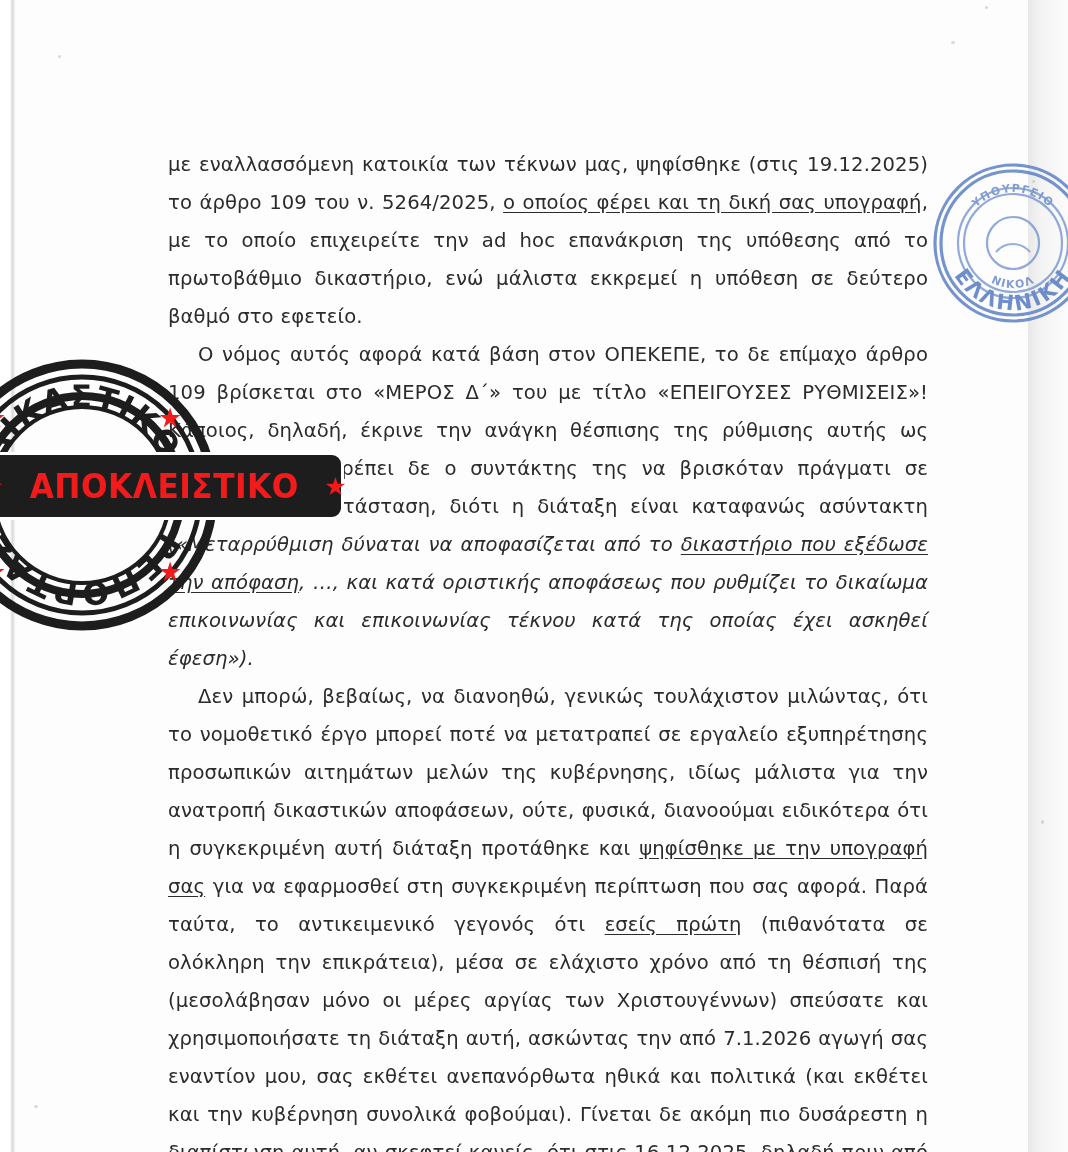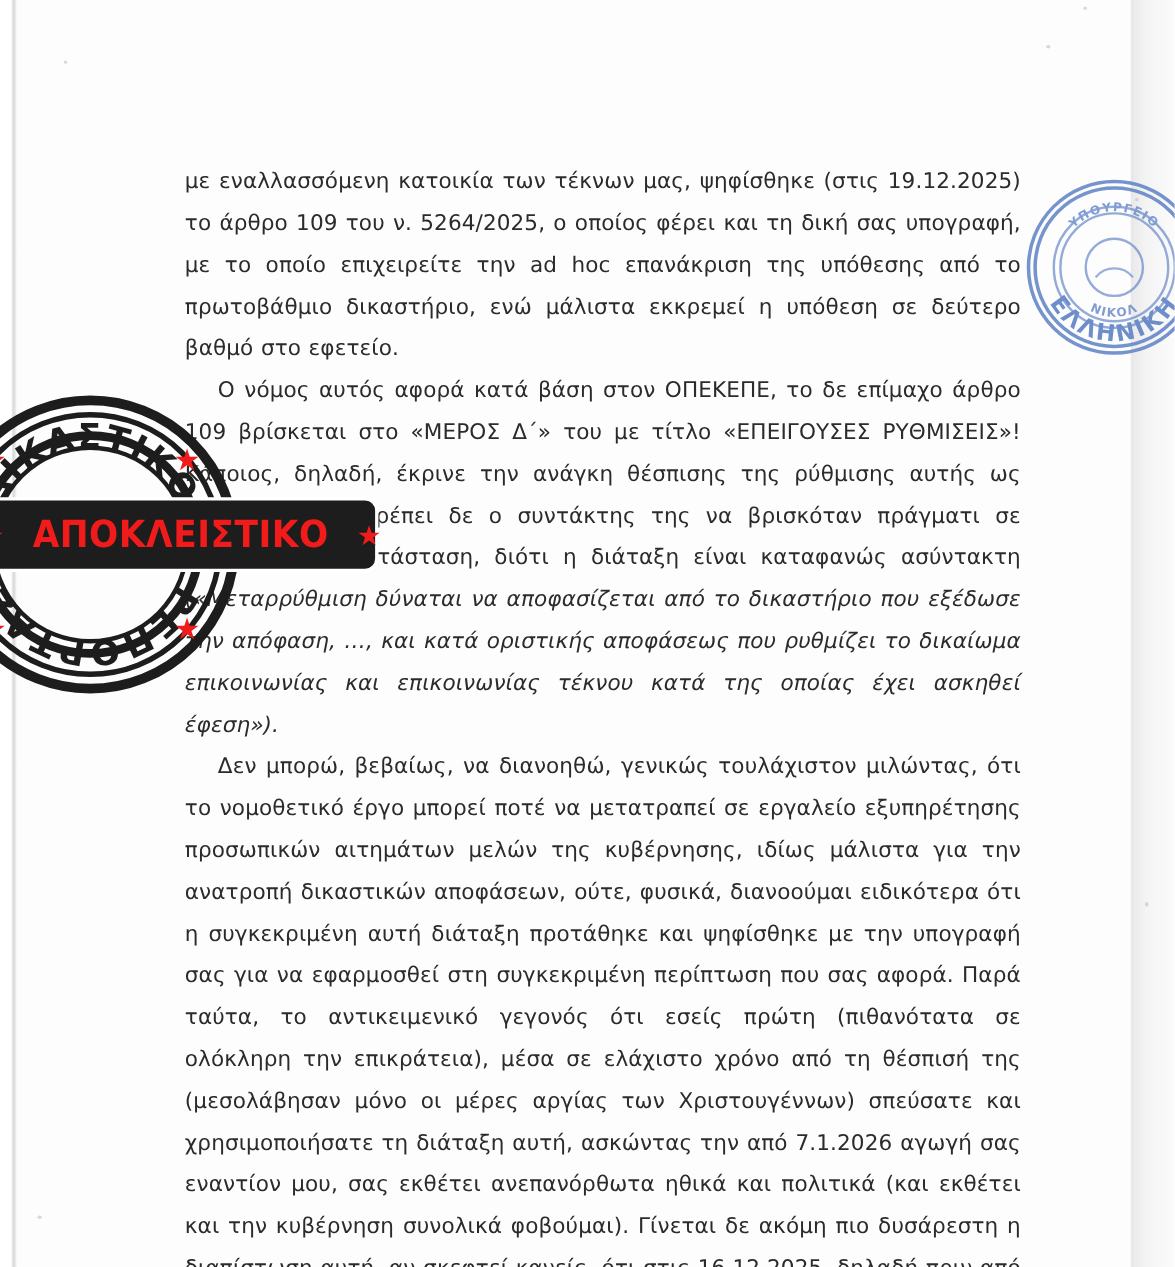--- a/index.html
+++ b/index.html
@@ -53,21 +53,21 @@
   .para {
     margin: 0;
     text-align: justify;
     color: #2b2b2b;
     font-size: 19.6px;
     line-height: 38px;
     letter-spacing: 0.1px;
     word-spacing: 0.5px;
   }
   .para.indent { text-indent: 30px; }
-  .u { text-underline-offset: 3px; }
+  .u { text-decoration: underline; text-underline-offset: 3px; }
   .it { font-style: italic; }
 
   
   .blue-seal {
     position: absolute;
     left: 918px;
     top: 148px;
     width: 190px;
     height: 190px;
     pointer-events: none;

